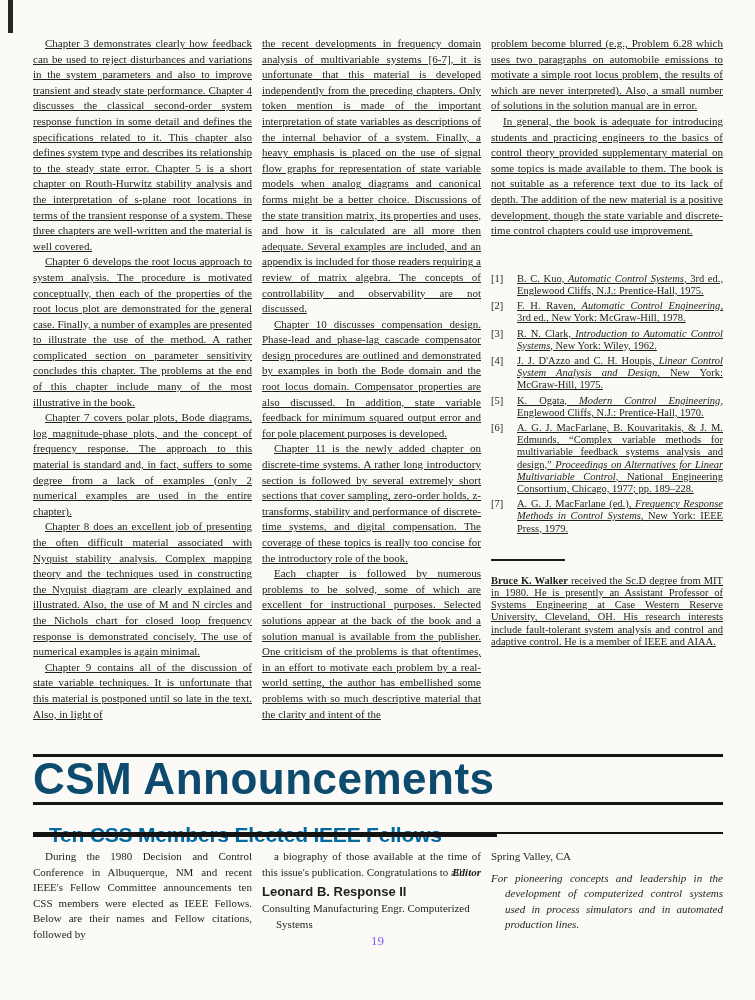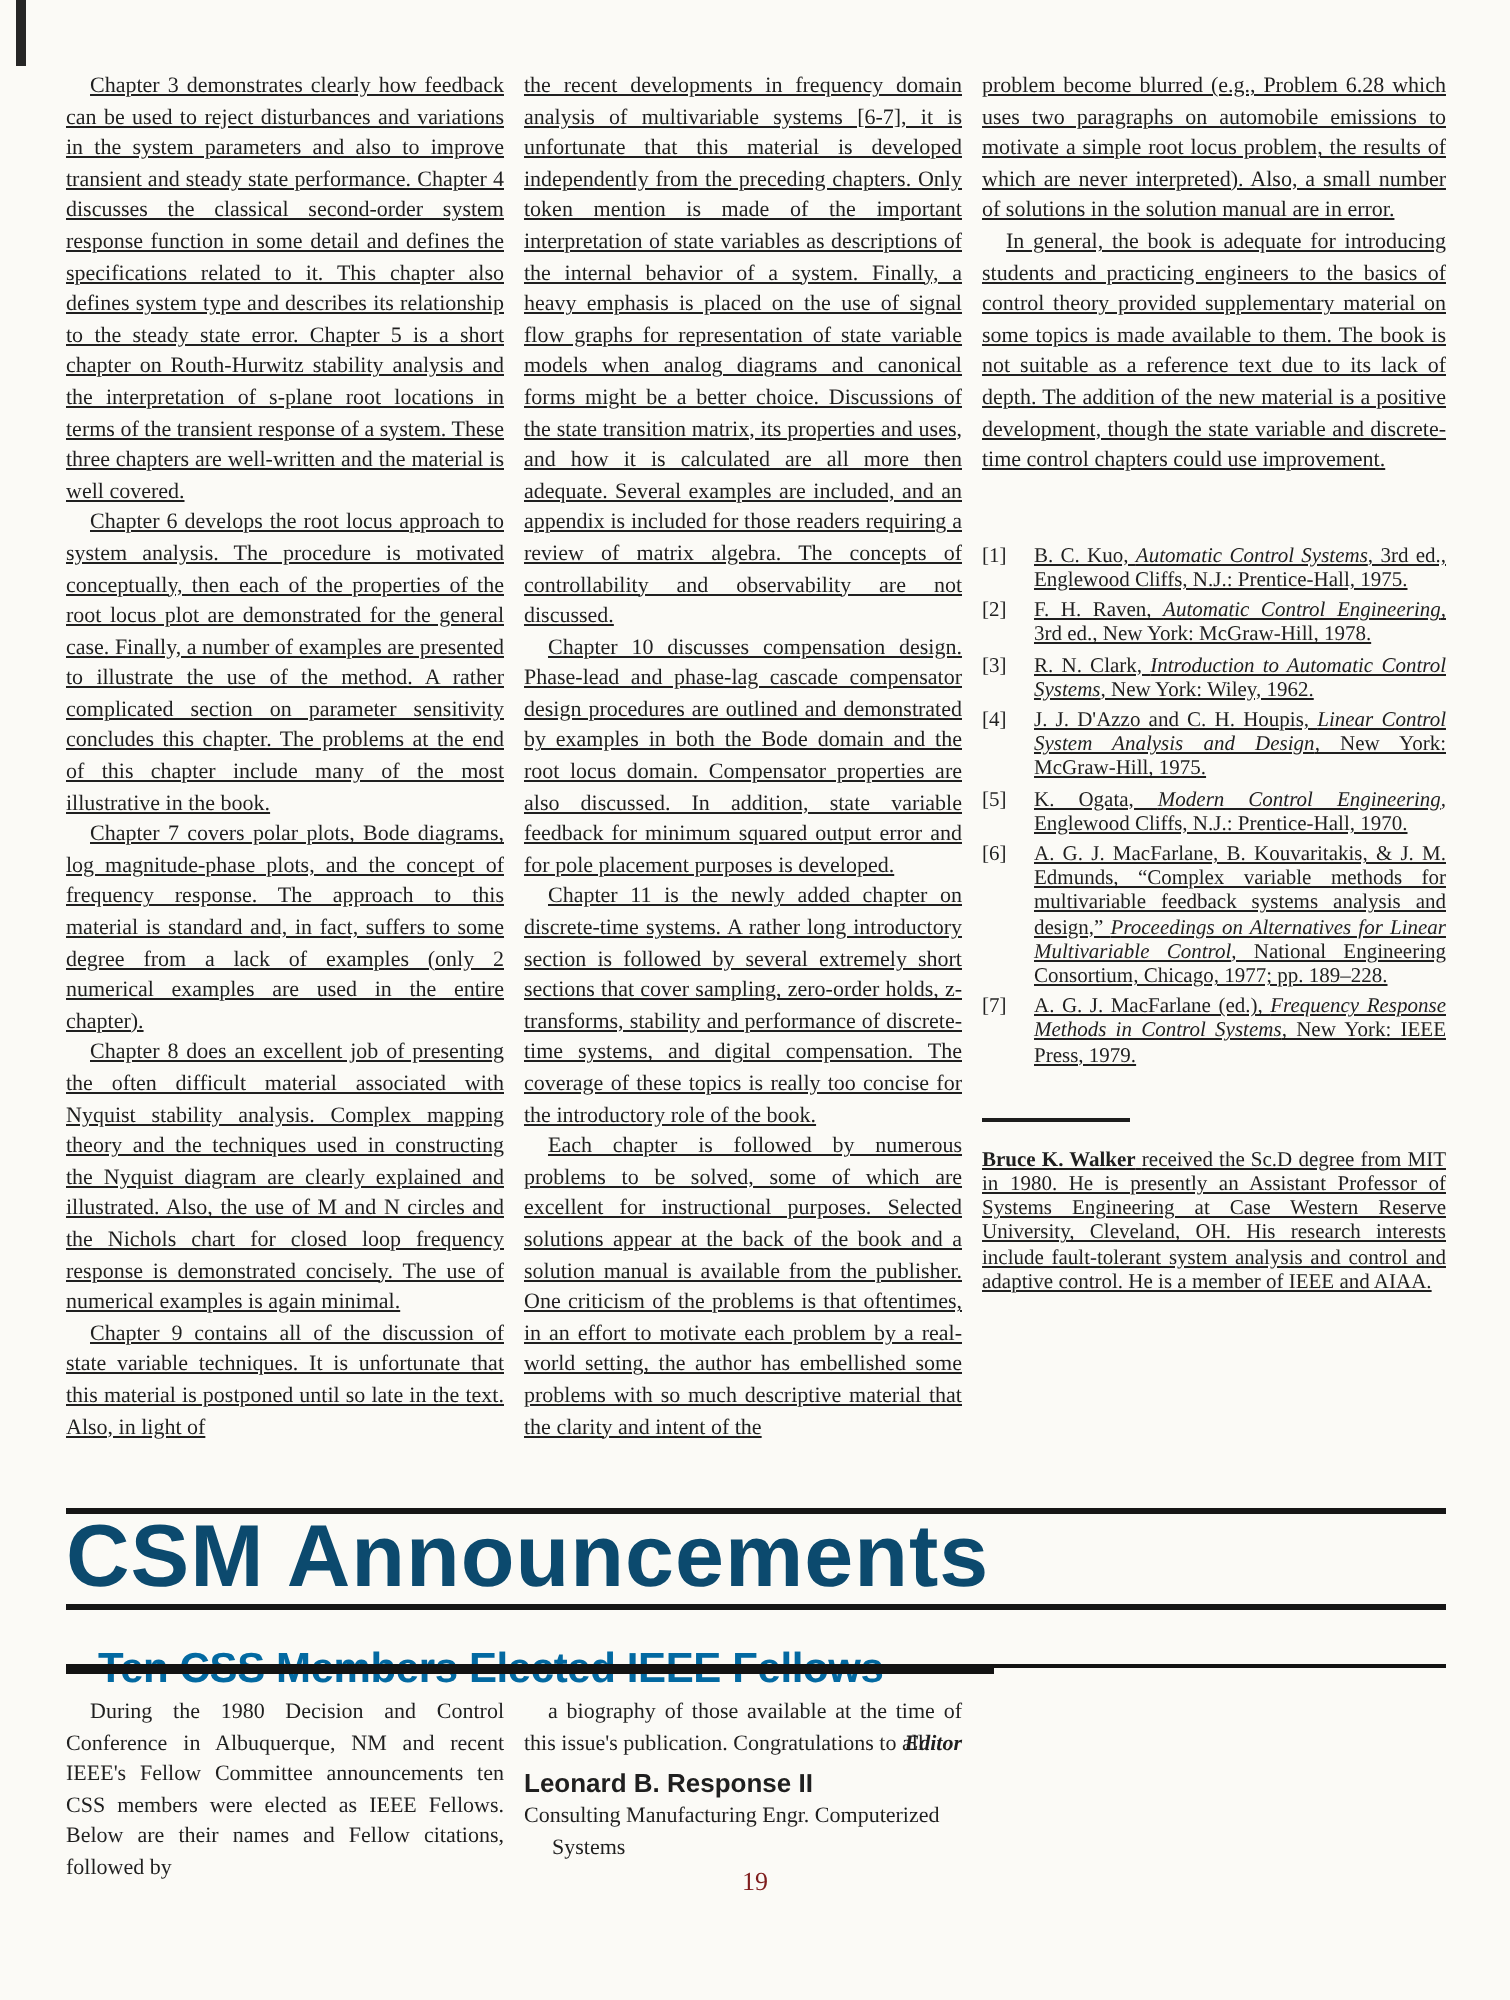--- a/index.html
+++ b/index.html
@@ -42,21 +42,21 @@
   .f-col p{margin:0;}
   .f-col p.indent{text-indent:12px;}
   .congr{position:relative;}
   .editor{position:absolute;right:0;bottom:0;font-style:italic;font-weight:bold;}
   .gardner-name{font-family:"Liberation Sans", sans-serif;font-weight:bold;
                 font-size:13px;line-height:16px;margin:4px 0 1px 0 !important;text-align:left;}
   .gardner-role{padding-left:14px;text-indent:-14px;text-align:left;font-family:Liberation Serif, serif;}
   .location{margin:0 0 6px 0 !important;text-align:left;}
   .citation{font-style:italic;padding-left:14px;text-indent:-14px;}
   .page-number{position:absolute;left:0;top:933px;width:755px;text-align:center;
-               font-size:13px;color:#7f1d1d;}
+               font-size:13px;color:#8b5cf6;}
 </style>
 </head>
 <body>
 
 <div class="page">
   <div class="scan-artifact"></div>
 
   <div class="col col1">
     <p class="body indent">Chapter 3 demonstrates clearly how feedback can be used to reject disturbances and variations in the system parameters and also to improve transient and steady state performance. Chapter 4 discusses the classical second-order system response function in some detail and defines the specifications related to it. This chapter also defines system type and describes its relationship to the steady state error. Chapter 5 is a short chapter on Routh-Hurwitz stability analysis and the interpretation of s-plane root locations in terms of the transient response of a system. These three chapters are well-written and the material is well covered.</p>
     <p class="body indent">Chapter 6 develops the root locus approach to system analysis. The procedure is motivated conceptually, then each of the properties of the root locus plot are demonstrated for the general case. Finally, a number of examples are presented to illustrate the use of the method. A rather complicated section on parameter sensitivity concludes this chapter. The problems at the end of this chapter include many of the most illustrative in the book.</p>
@@ -103,15 +103,19 @@
   <div class="f-col f-col1">
     <p class="indent">During the 1980 Decision and Control Conference in Albuquerque, NM and recent IEEE's Fellow Committee announcements ten CSS members were elected as IEEE Fellows. Below are their names and Fellow citations, followed by</p>
   </div>
 
   <div class="f-col f-col2">
     <p class="indent congr"><span>a biography of those available at the time of this issue's publication. Congratulations to all.</span><i class="editor">Editor</i></p>
     <p class="gardner-name">Leonard B. Response II</p>
     <p class="gardner-role">Consulting Manufacturing Engr. Computerized Systems</p>
   </div>
 
+  <div class="f-col f-col3">
+    <p class="location">Spring Valley, CA</p>
+    <p class="citation">For pioneering concepts and leadership in the development of computerized control systems used in process simulators and in automated production lines.</p>
+  </div>
 
   <div class="page-number">19</div>
 </div>
 
 </body></html>

